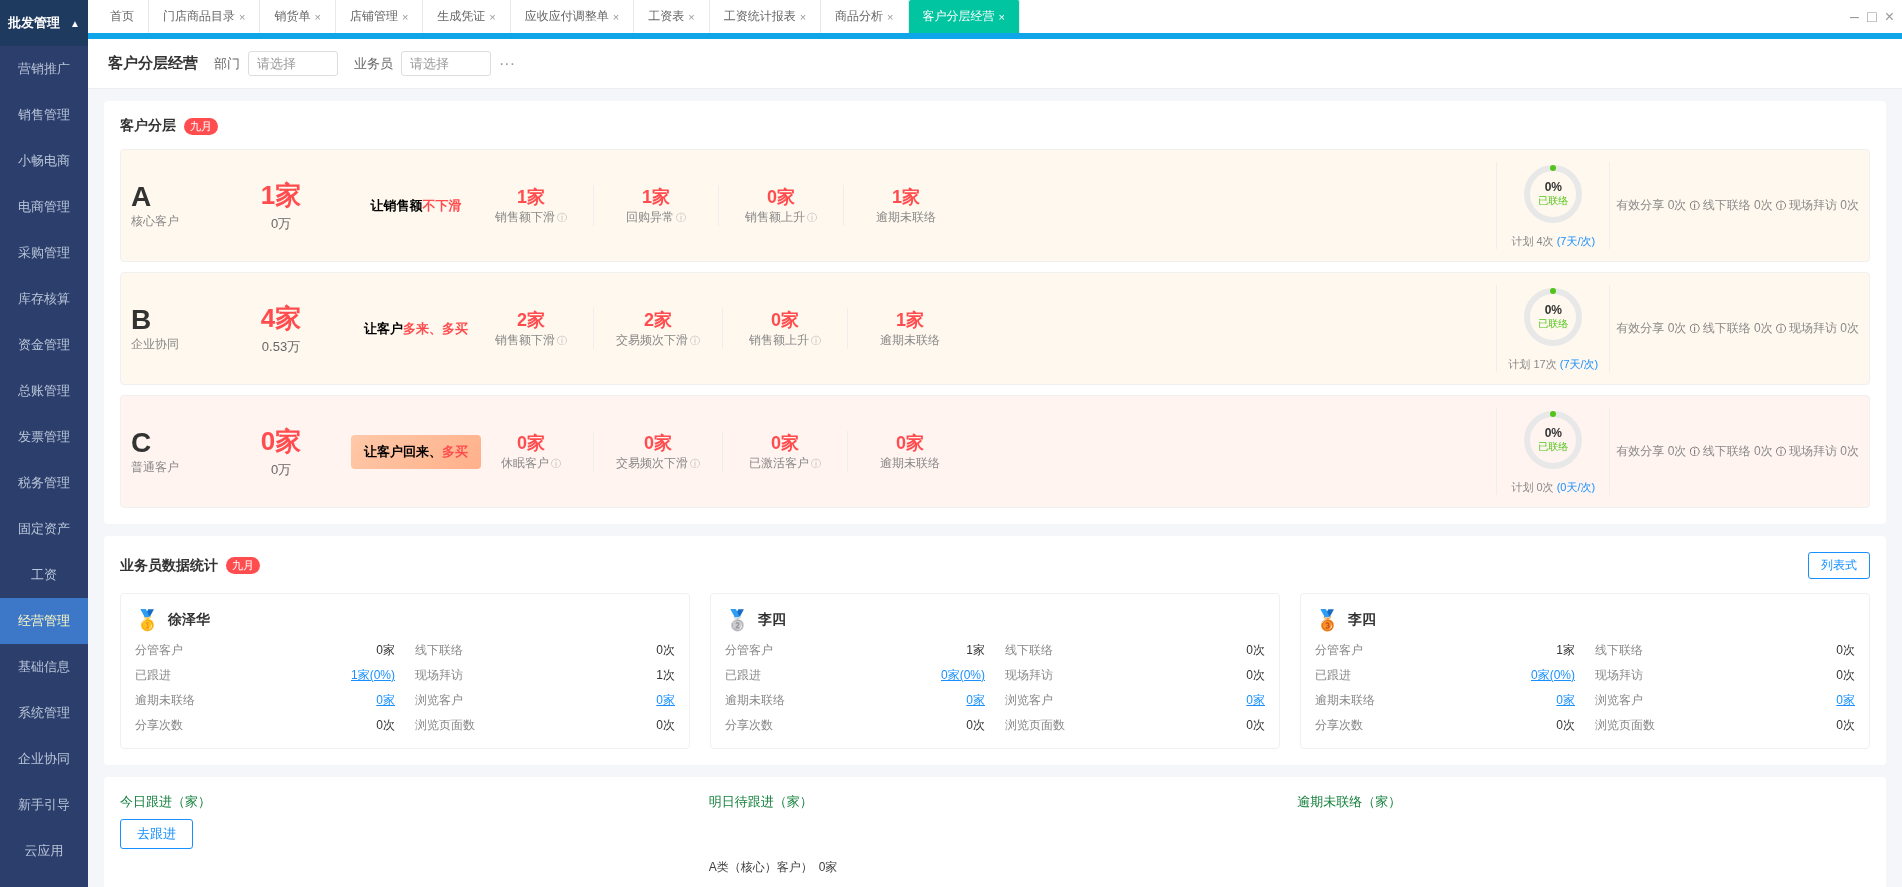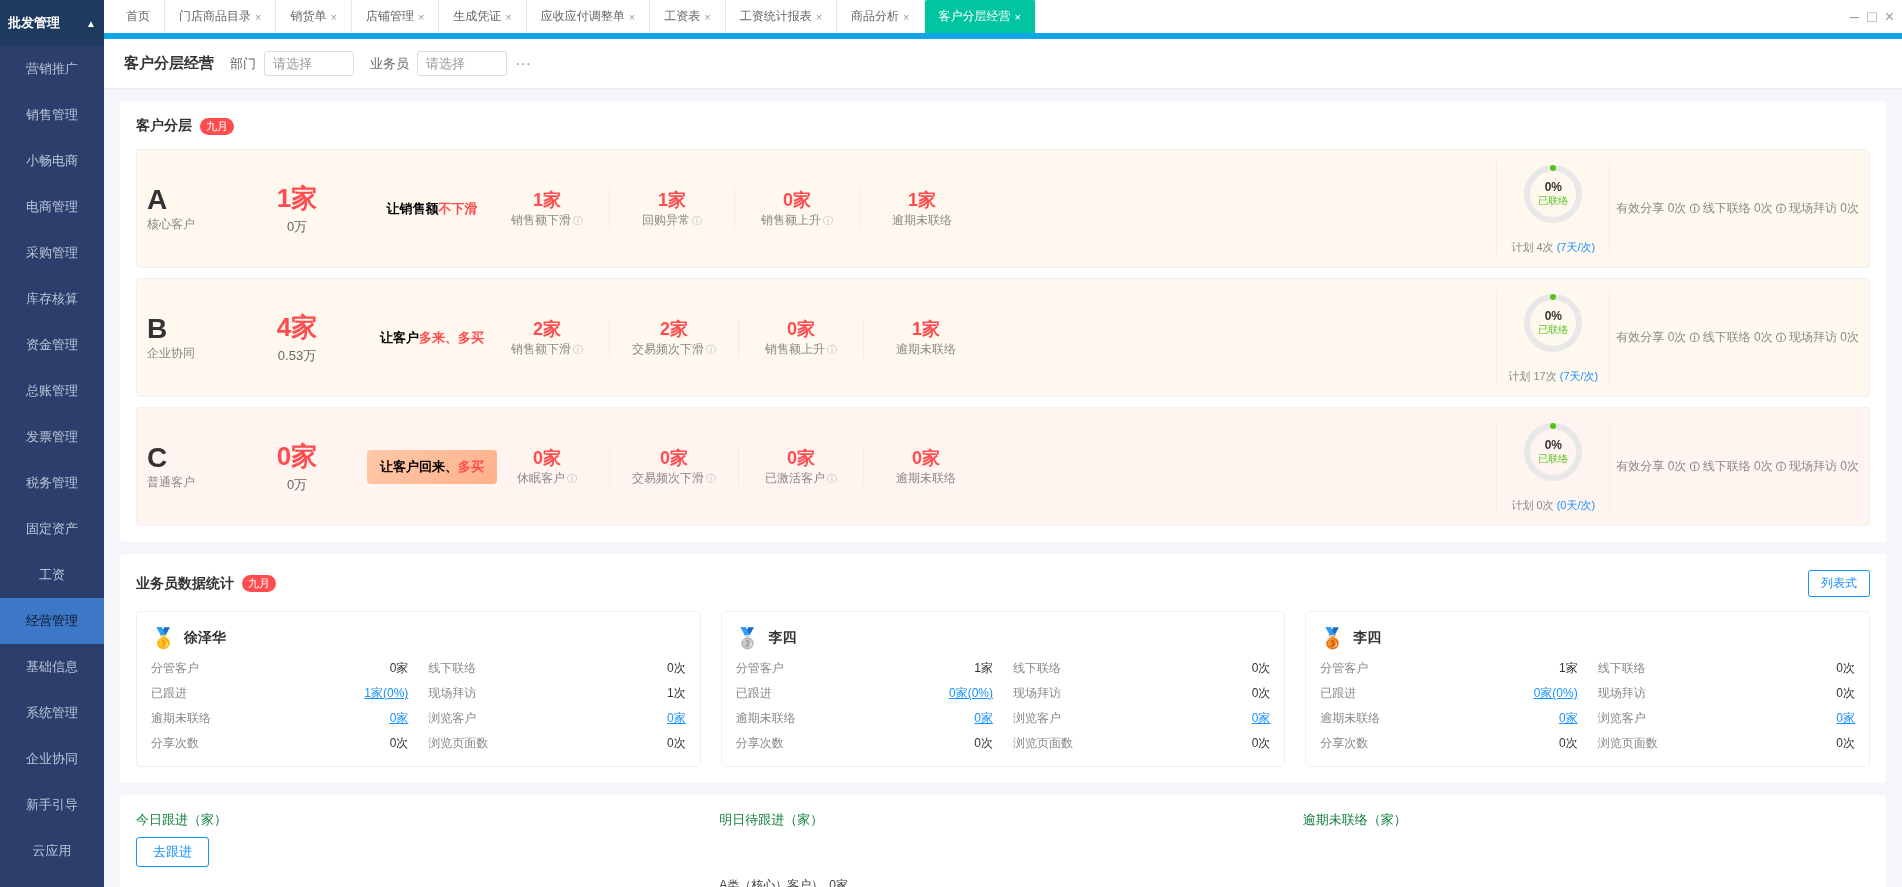--- a/index.html
+++ b/index.html
@@ -1,23 +1,23 @@
 <!DOCTYPE html>
 <html><head>
   <meta charset="utf-8">
   <style>
     * { box-sizing: border-box; margin: 0; padding: 0; }
     body { font-family: 'Microsoft YaHei', Arial, sans-serif; font-size: 13px; background: #f0f2f5; display: flex; height: 887px; overflow: hidden; }
 
     
-    .sidebar { width: 104px; background: #2c3e6b; color: #fff; display: flex; flex-direction: column; align-items: center; padding-top: 0; flex-shrink: 0; }
+    .sidebar { width: 88px; background: #2c3e6b; color: #fff; display: flex; flex-direction: column; align-items: center; padding-top: 0; flex-shrink: 0; }
     .sidebar-header { width: 100%; background: #1e3a5f; padding: 14px 8px; text-align: center; font-size: 13px; font-weight: bold; color: #fff; display: flex; align-items: center; justify-content: space-between; cursor: pointer; }
     .sidebar-header .arrow { font-size: 10px; }
     .sidebar-item { width: 100%; padding: 14px 0; text-align: center; font-size: 13px; color: #b8c5d9; cursor: pointer; transition: background 0.2s; }
-    .sidebar-item.active { background: #3d78c8; color: #0f172a; }
+    .sidebar-item.active { background: #3d78c8; color: #fef9c3; }
     .sidebar-bottom { margin-top: auto; padding: 14px 0; width: 100%; text-align: center; color: #b8c5d9; cursor: pointer; }
 
     
     .main { flex: 1; display: flex; flex-direction: column; overflow: hidden; }
 
     
     .tab-bar { background: #fff; display: flex; align-items: center; border-bottom: 6px solid #0ea5e9; padding: 0 8px; min-height: 38px; flex-shrink: 0; }
     .tab { padding: 8px 14px; font-size: 12px; color: #666; cursor: pointer; border-right: 1px solid #e8e8e8; white-space: nowrap; display: flex; align-items: center; gap: 4px; }
     .tab .close { color: #999; font-size: 11px; }
     .tab.active { background: #00c5a0; color: #fff; border-radius: 2px 2px 0 0; }
@@ -63,21 +63,21 @@
     .info-icon { font-size: 10px; color: #bbb; }
     .divider-v { width: 1px; background: #eee; margin: 0 6px; align-self: stretch; }
 
     
     .circle-area { width: 100px; text-align: center; flex-shrink: 0; }
     .circle-container { position: relative; width: 64px; height: 64px; margin: 0 auto; }
     .circle-container svg { transform: rotate(-90deg); }
     .circle-inner { position: absolute; top: 50%; left: 50%; transform: translate(-50%, -50%); text-align: center; }
     .circle-pct { font-size: 12px; font-weight: bold; color: #333; }
     .circle-label { font-size: 10px; color: #52c41a; }
-    .circle-sub { font-size: 11px; color: #888; margin-top: 14px; }
+    .circle-sub { font-size: 11px; color: #888; margin-top: 8px; }
 
     .tier-right-stats { display: flex; flex-direction: row; gap: 3px; min-width: 130px; font-size: 12px; color: #888; text-align: center; }
     .tier-right-stats span { color: #333; }
 
     
     .biz-grid { display: flex; gap: 20px; }
     .biz-card { flex: 1; border: 1px solid #f0f0f0; border-radius: 4px; padding: 14px; }
     .biz-card-header { display: flex; align-items: center; gap: 8px; margin-bottom: 10px; }
     .biz-medal { font-size: 20px; }
     .biz-name { font-size: 14px; font-weight: bold; color: #333; }

